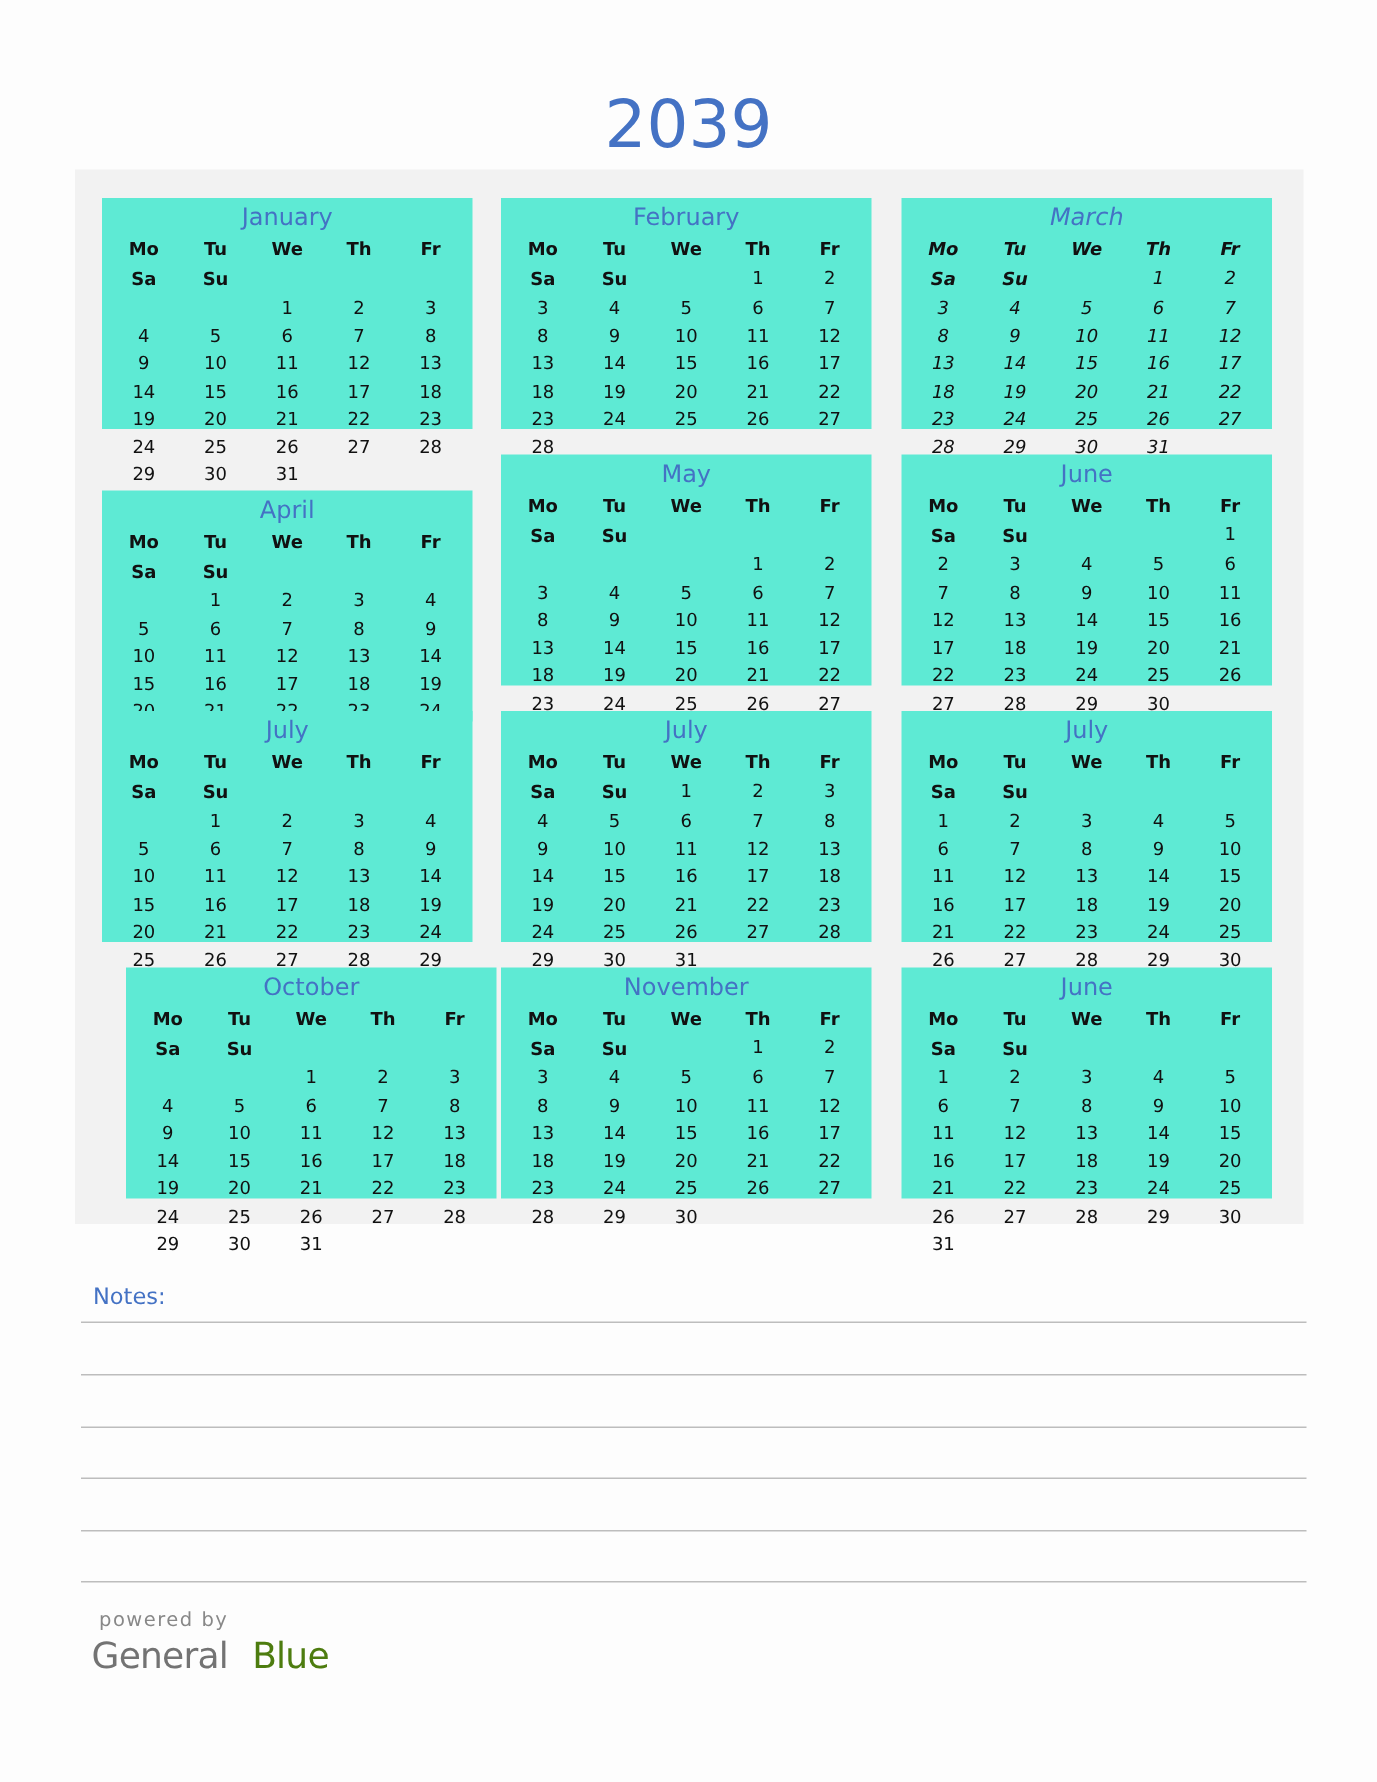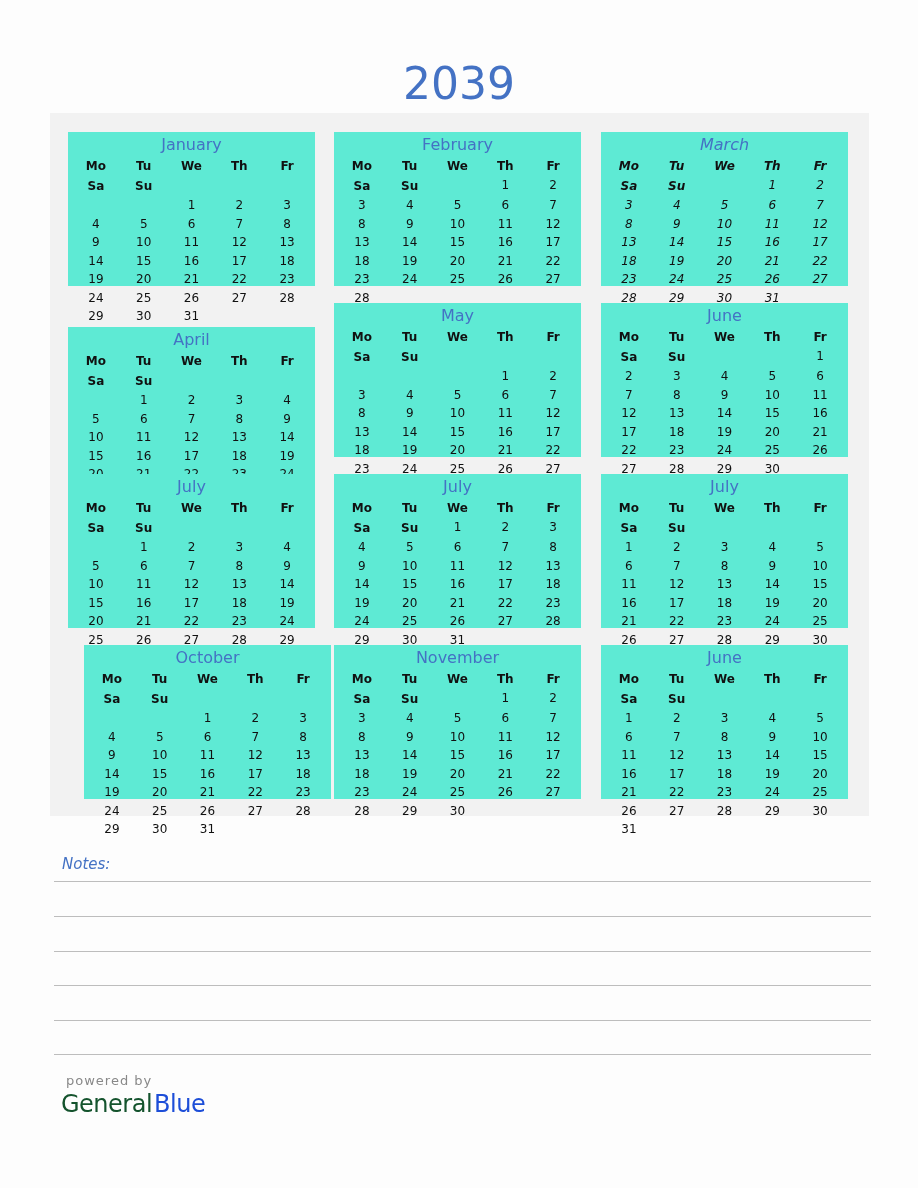--- a/index.html
+++ b/index.html
@@ -5,26 +5,26 @@
   * { box-sizing: border-box; margin: 0; padding: 0; }
   body { width: 918px; height: 1188px; background: #fdfdfd; font-family: "Liberation Sans", sans-serif; position: relative; overflow: hidden; }
   .year { position: absolute; top: 58px; left: 0; width: 918px; text-align: center; font-size: 44px; color: #4472c4; font-family: "DejaVu Sans", sans-serif; }
   .panel { position: absolute; left: 50px; top: 113px; width: 819px; height: 703px; background: #f2f2f2; }
   .card { position: absolute; width: 247px; height: 154px; background: #5eead4; }
   .mname { text-align: center; color: #4472c4; font-size: 16px; font-family: "DejaVu Sans", sans-serif; height: 24px; line-height: 26px; }
   .grid { display: grid; grid-template-columns: repeat(5, 1fr); padding: 0 4px; }
   .hd { text-align: center; font-weight: bold; font-size: 12px; height: 20px; line-height: 20px; color: #111; font-family: "DejaVu Sans", sans-serif; }
   .d { text-align: center; font-size: 12px; height: 18.5px; line-height: 18.5px; color: #111; font-family: "DejaVu Sans", sans-serif; }
   .hd + .hd {}
-  .notes-label { position: absolute; left: 62px; top: 855px; font-size: 15px; color: #4472c4; font-family: "DejaVu Sans", sans-serif; font-style: italic; }
+  .notes-label { position: absolute; left: 62px; top: 855px; font-size: 15px; color: #4472c4; font-family: "DejaVu Sans", sans-serif; }
   .line { position: absolute; left: 54px; width: 817px; height: 1px; background: #bdbdbd; }
   .powered { position: absolute; left: 66px; top: 1073px; font-size: 13px; color: #888; letter-spacing: 1px; font-family: "DejaVu Sans", sans-serif; }
   .brand { position: absolute; left: 61px; top: 1090px; font-size: 24px; font-family: "DejaVu Sans", sans-serif; letter-spacing: -0.5px; }
-  .brand .g { color: #14532d; }
-  .brand .b { color: #1d4ed8; margin-left: 2px; }
+  .brand .g { color: #737373; }
+  .brand .b { color: #4d7c0f; margin-left: 16px; }
 </style>
 </head>
 <body>
 
 <div class="year">2039</div>
 
 <div class="panel" id="panel">
     <div class="card" style="left: 18px; top: 19px;">
       <div class="mname">January</div>
       <div class="grid">

